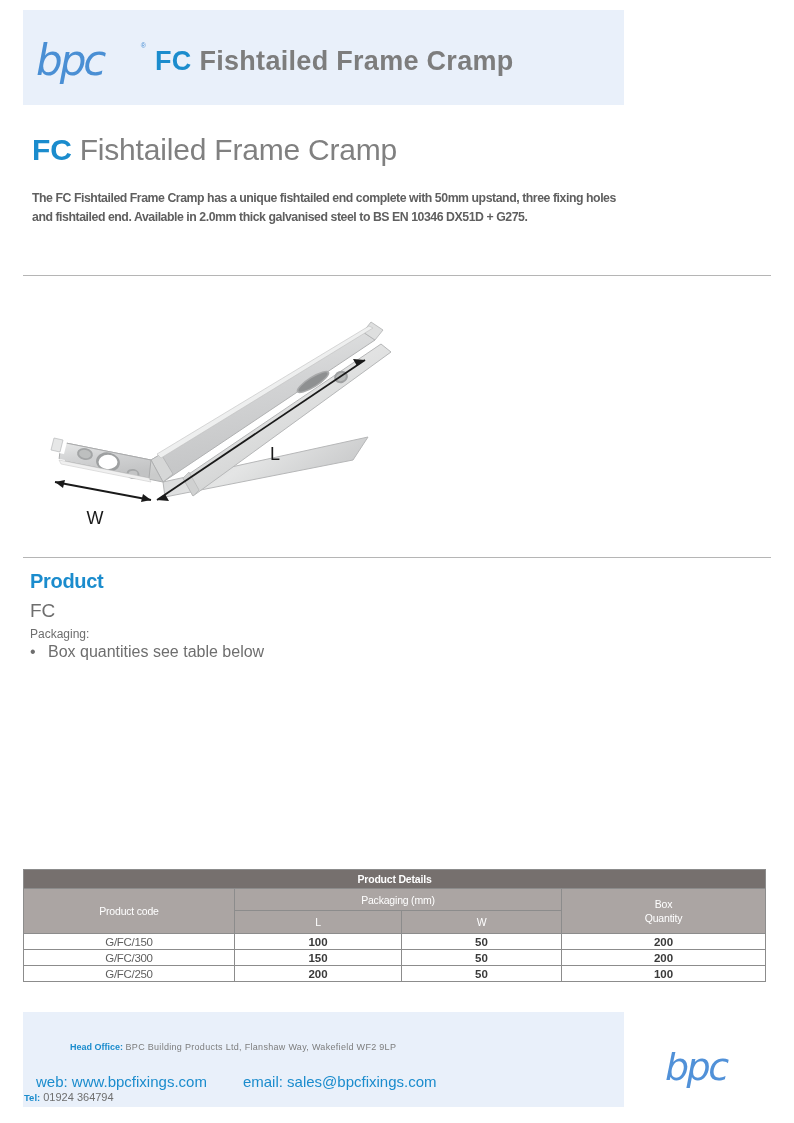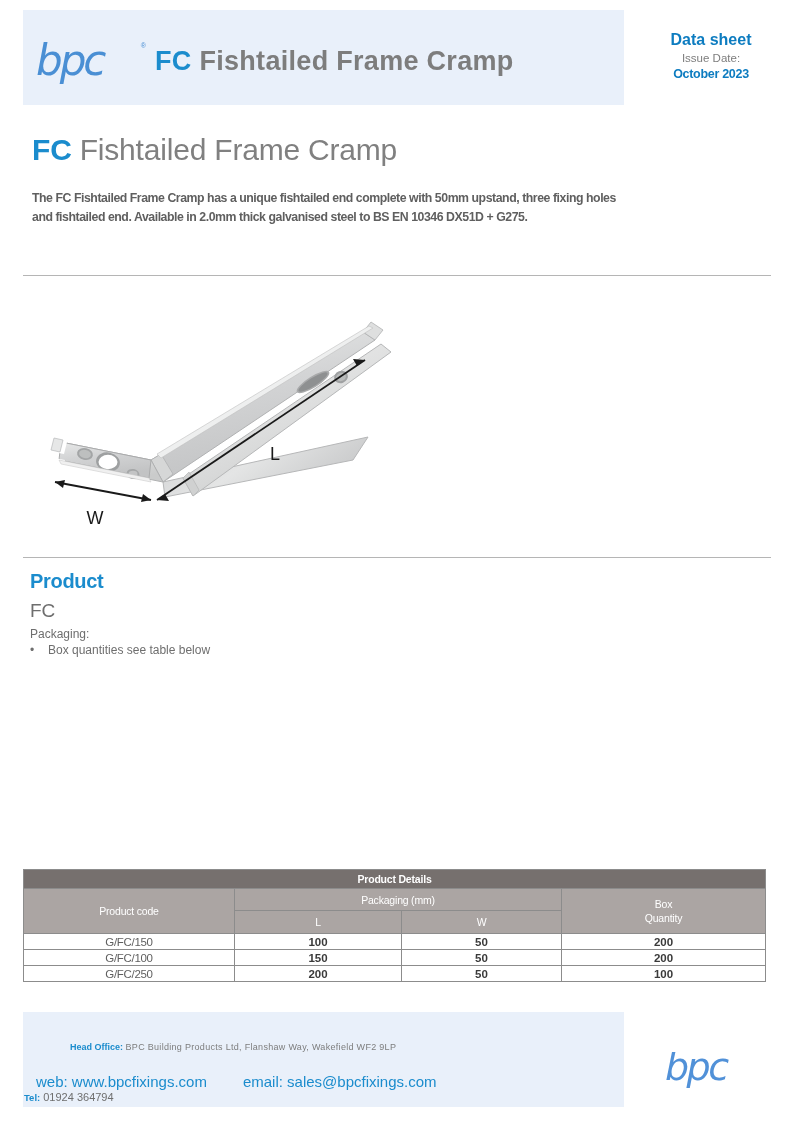--- a/index.html
+++ b/index.html
@@ -145,21 +145,21 @@
   }
   .packaging-label {
     position: absolute;
     left: 30px; top: 627px;
     font-size: 12px;
     color: #6e6e6e;
   }
   .packaging-item {
     position: absolute;
     left: 30px; top: 643px;
-    font-size: 12px;
+    font-size: 16px;
     color: #6e6e6e;
   }
   .packaging-item .bullet { display: inline-block; width: 18px; }
 
   
   .table-wrap {
     position: absolute;
     left: 23px; top: 869px;
     width: 742px;
   }
@@ -255,25 +255,20 @@
   <div class="logo-head">
     <span class="logo-text">bpc</span>
     <span class="logo-reg">®</span>
   </div>
 
   <div class="header-title">
     <span class="fc">FC</span>
     <span class="rest">Fishtailed  Frame  Cramp</span>
   </div>
 
-  <div class="header-right">
-    <div class="ds-title">Data sheet</div>
-    <div class="ds-issue">Issue Date:</div>
-    <div class="ds-date">October 2023</div>
-  </div>
 </div>
 
 <div class="title-block">
   <div class="big-title">
     <span class="fc">FC</span>
     <span class="rest">Fishtailed Frame Cramp</span>
   </div>
 </div>
 
 <div class="description">The FC Fishtailed  Frame Cramp has a  unique fishtailed end complete with 50mm upstand, three fixing holes and fishtailed end. Available in 2.0mm thick galvanised steel to BS EN 10346 DX51D + G275.</div>
@@ -382,21 +377,21 @@
       </tr>
     </thead>
     <tbody>
       <tr>
         <td class="body-cell code">G/FC/150</td>
         <td class="body-cell val">100</td>
         <td class="body-cell val">50</td>
         <td class="body-cell val">200</td>
       </tr>
       <tr>
-        <td class="body-cell code">G/FC/100</td>
+        <td class="body-cell code">G/FC/300</td>
         <td class="body-cell val">150</td>
         <td class="body-cell val">50</td>
         <td class="body-cell val">200</td>
       </tr>
       <tr>
         <td class="body-cell code">G/FC/250</td>
         <td class="body-cell val">200</td>
         <td class="body-cell val">50</td>
         <td class="body-cell val">100</td>
       </tr>

